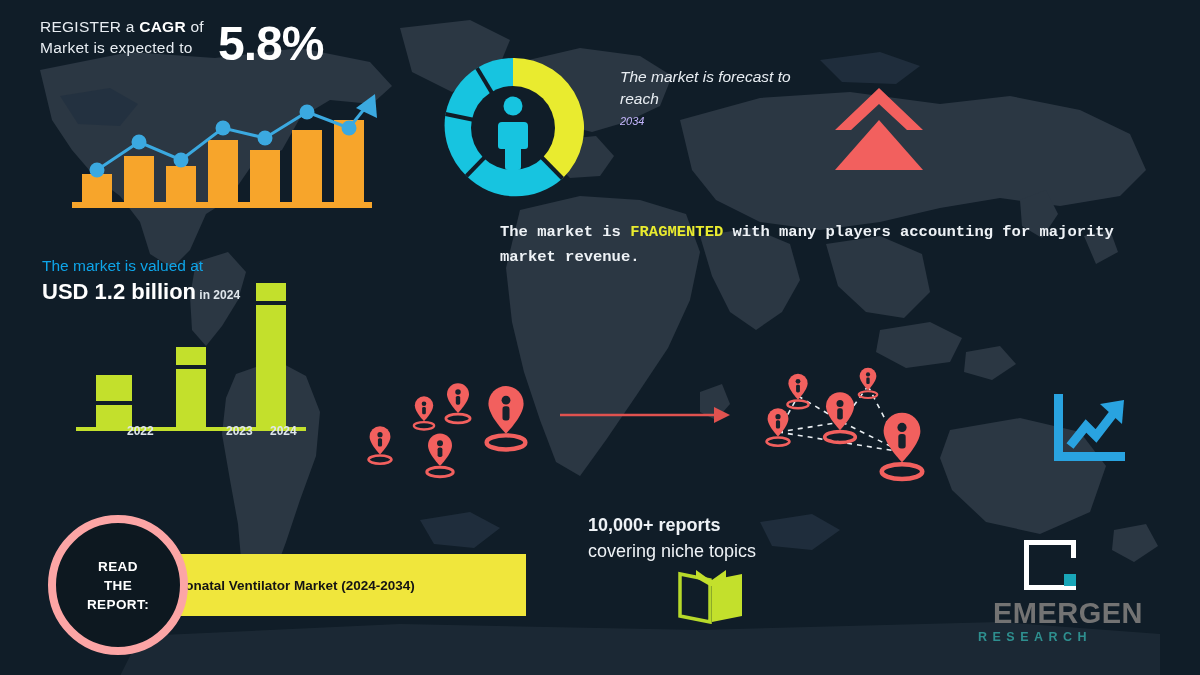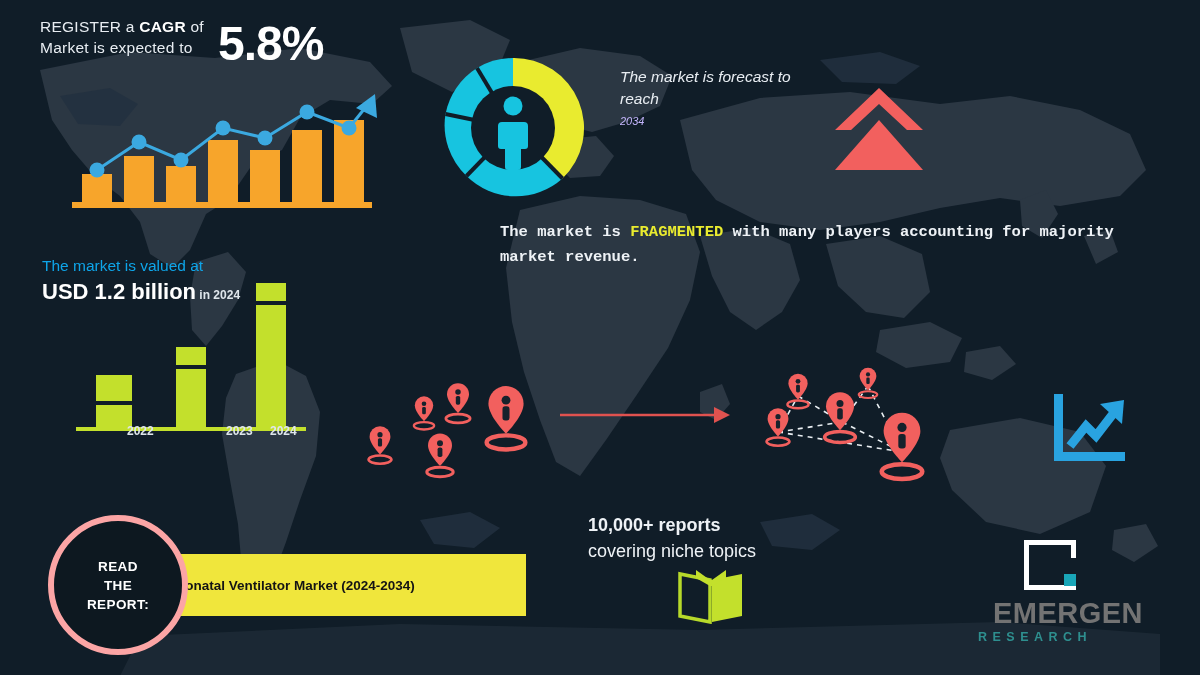--- a/index.html
+++ b/index.html
@@ -71,21 +71,21 @@
   #report-bar {
     left:128px; top:554px; width:398px; height:62px;
     background:#f0e63c;
   }
   #report-title {
     position:absolute; left:40px; top:50%; transform:translateY(-50%);
     color:#141414; font-size:13.5px; font-weight:bold; white-space:nowrap;
   }
   #report-circle {
     left:48px; top:515px; width:140px; height:140px; border-radius:50%;
-    background:#0d1820; border:6px solid #fca5a5;
+    background:#0d1820; border:8px solid #fca5a5;
     display:flex; align-items:center; justify-content:center;
   }
   #report-circle-label {
     color:#ffffff; font-size:13.5px; font-weight:bold; line-height:19px;
     text-align:center; letter-spacing:.4px;
   }
 
   
   #reports-block { left:588px; top:512px; width:230px; }
   .rep-line { color:#eef2f6; font-size:18px; line-height:26px; }

